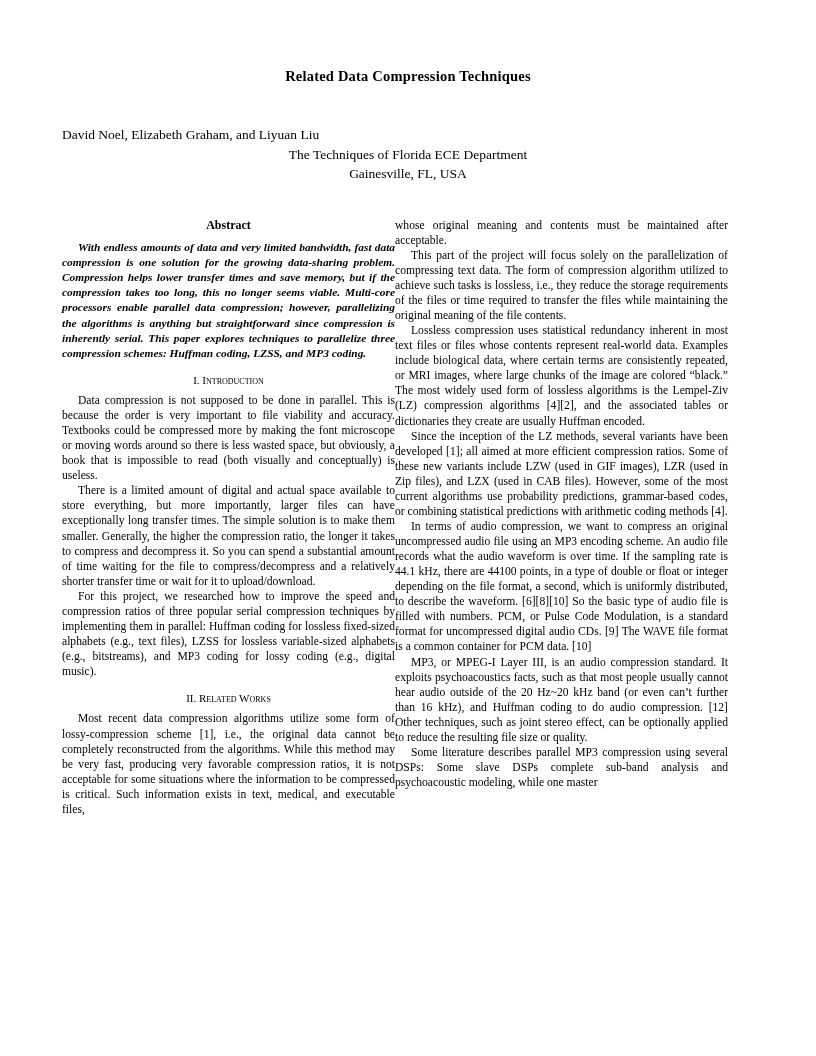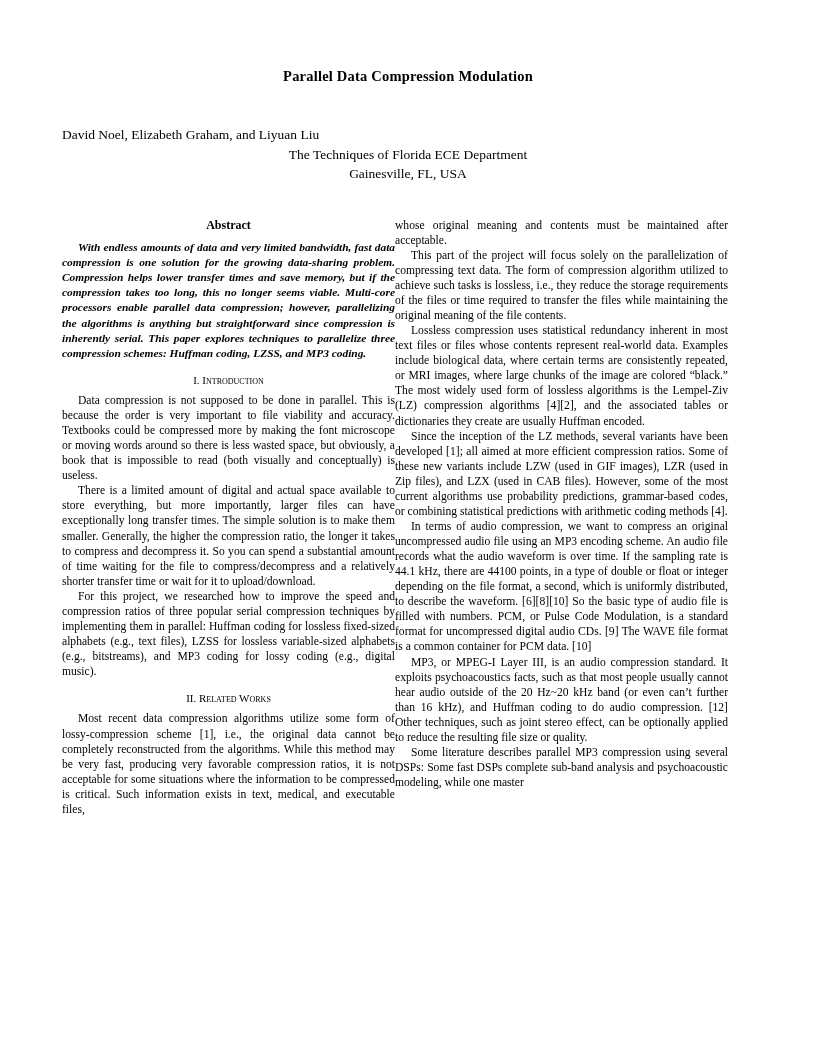--- a/index.html
+++ b/index.html
@@ -92,21 +92,21 @@
   }
   .body-p {
     text-indent: 16px;
   }
 </style>
 </head>
 <body>
 
 <div class="page">
 
-  <h1 class="title">Parallel Data Compression Modulation</h1>
+  <h1 class="title">Related Data Compression Techniques</h1>
 
   <div class="authors">David Noel, Elizabeth Graham, and Liyuan Liu</div>
   <div class="affil">The Techniques of Florida ECE Department</div>
   <div class="affil">Gainesville, FL, USA</div>
 
   <div class="columns">
 
     <div class="col">
 
       <div class="abstract-head">Abstract</div>
@@ -131,17 +131,17 @@
 
     </div>
 
     <div class="col">
       <p style="text-indent:0">whose original meaning and contents must be maintained after acceptable.</p>
       <p class="body-p">This part of the project will focus solely on the parallelization of compressing text data. The form of compression algorithm utilized to achieve such tasks is lossless, i.e., they reduce the storage requirements of the files or time required to transfer the files while maintaining the original meaning of the file contents.</p>
       <p class="body-p">Lossless compression uses statistical redundancy inherent in most text files or files whose contents represent real-world data. Examples include biological data, where certain terms are consistently repeated, or MRI images, where large chunks of the image are colored “black.” The most widely used form of lossless algorithms is the Lempel-Ziv (LZ) compression algorithms [4][2], and the associated tables or dictionaries they create are usually Huffman encoded.</p>
       <p class="body-p">Since the inception of the LZ methods, several variants have been developed [1]; all aimed at more efficient compression ratios. Some of these new variants include LZW (used in GIF images), LZR (used in Zip files), and LZX (used in CAB files). However, some of the most current algorithms use probability predictions, grammar-based codes, or combining statistical predictions with arithmetic coding methods [4].</p>
       <p class="body-p">In terms of audio compression, we want to compress an original uncompressed audio file using an MP3 encoding scheme. An audio file records what the audio waveform is over time. If the sampling rate is 44.1 kHz, there are 44100 points, in a type of double or float or integer depending on the file format, a second, which is uniformly distributed, to describe the waveform. [6][8][10] So the basic type of audio file is filled with numbers. PCM, or Pulse Code Modulation, is a standard format for uncompressed digital audio CDs. [9] The WAVE file format is a common container for PCM data. [10]</p>
       <p class="body-p">MP3, or MPEG-I Layer III, is an audio compression standard. It exploits psychoacoustics facts, such as that most people usually cannot hear audio outside of the 20 Hz~20 kHz band (or even can’t further than 16 kHz), and Huffman coding to do audio compression. [12] Other techniques, such as joint stereo effect, can be optionally applied to reduce the resulting file size or quality.</p>
-      <p class="body-p">Some literature describes parallel MP3 compression using several DSPs: Some fast DSPs complete sub-band analysis and psychoacoustic modeling, while one master</p>
+      <p class="body-p">Some literature describes parallel MP3 compression using several DSPs: Some slave DSPs complete sub-band analysis and psychoacoustic modeling, while one master</p>
     </div>
 
   </div>
 </div>
 
 </body></html>

